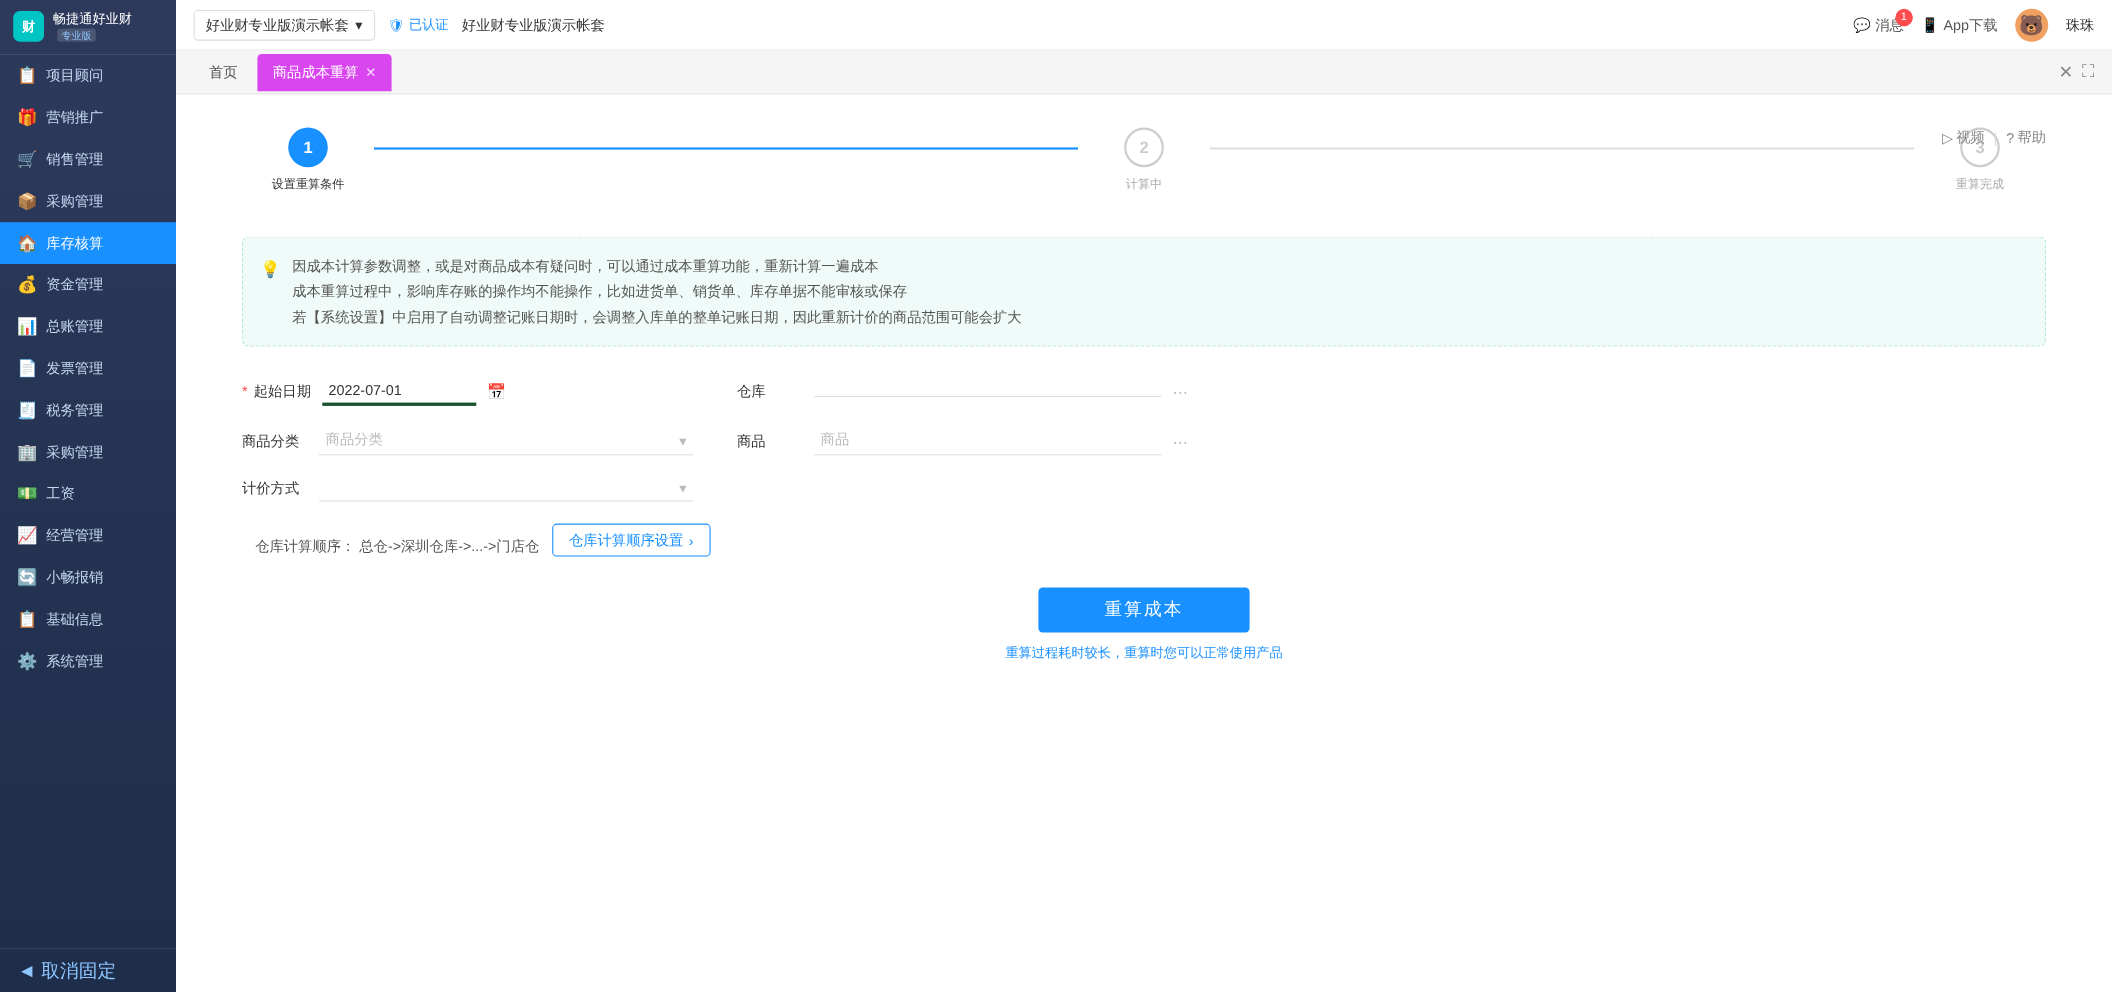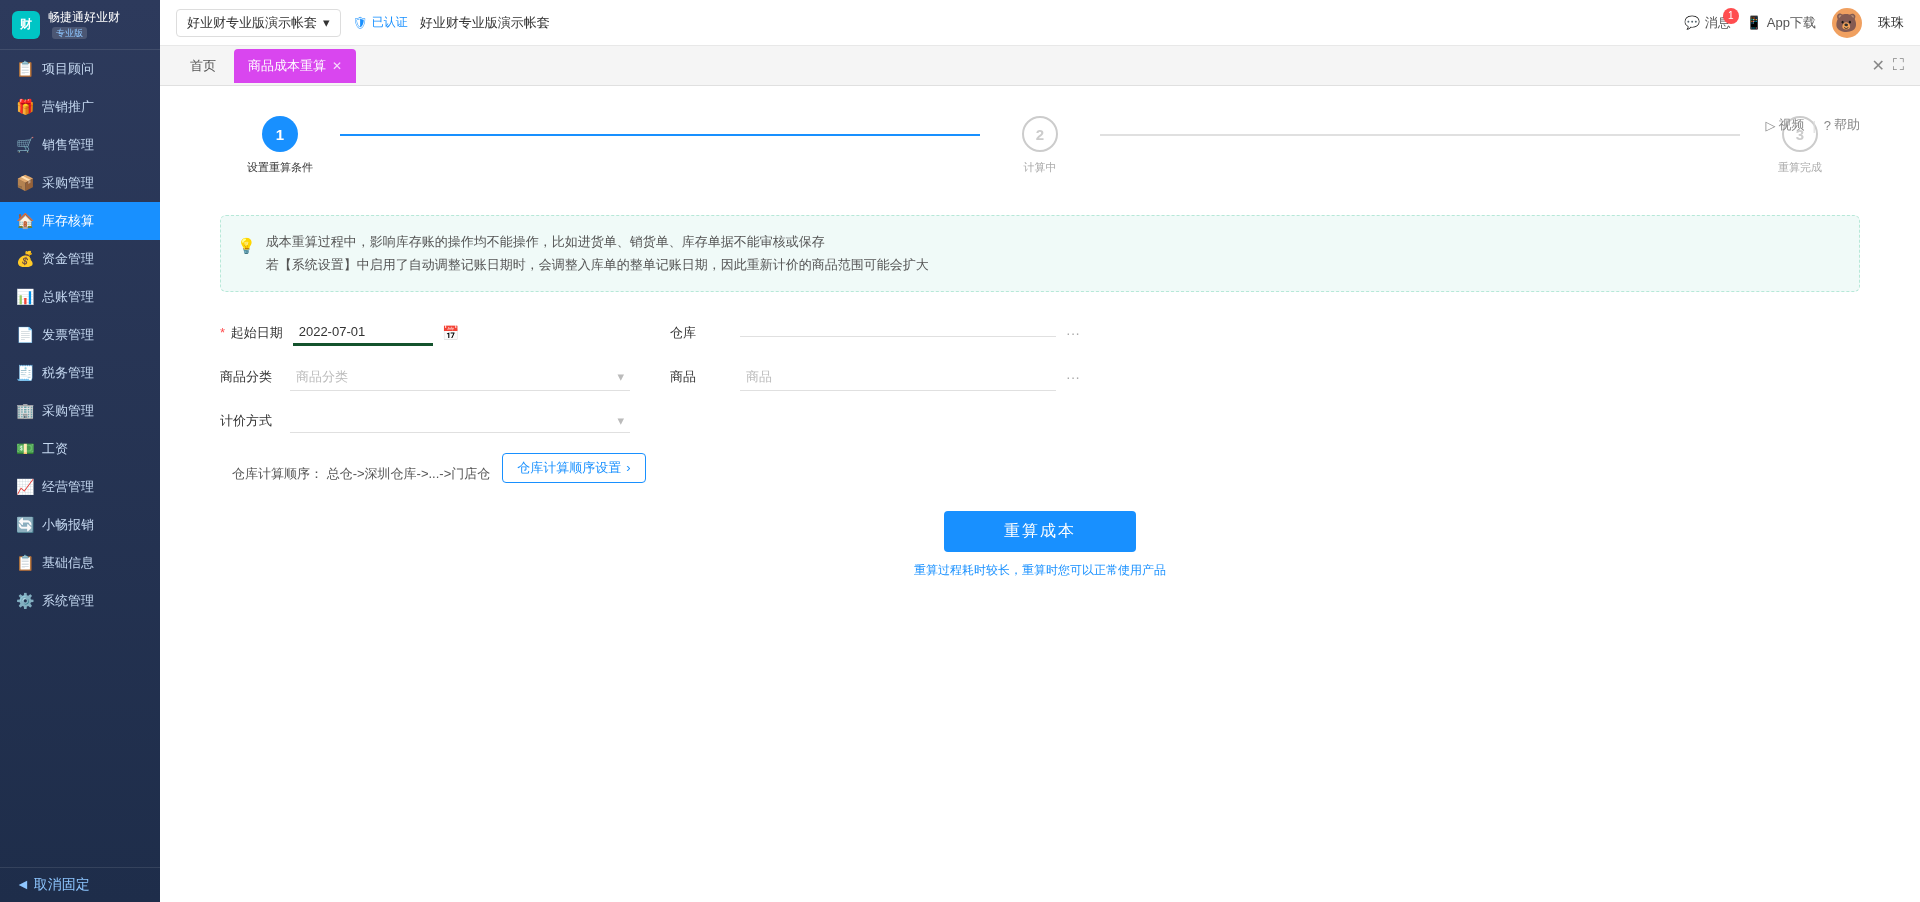--- a/index.html
+++ b/index.html
@@ -46,21 +46,21 @@
       cursor: pointer;
       font-size: 13px;
       transition: background 0.15s;
     }
     .sidebar-item.active { background: #1890ff; color: white; }
     .sidebar-item .item-icon { font-size: 15px; width: 18px; text-align: center; }
 
     .sidebar-footer {
       padding: 8px 16px;
       color: #8ec6ff;
-      font-size: 14px;
+      font-size: 17px;
       display: flex;
       align-items: center;
       gap: 6px;
       cursor: pointer;
       border-top: 1px solid rgba(255,255,255,0.1);
     }
 
     
     .main-area { flex: 1; display: flex; flex-direction: column; height: 100%; overflow: hidden; }
 
@@ -450,20 +450,21 @@
         <span class="help-link">
           <span>?</span>
           <span>帮助</span>
         </span>
       </div>
     </div>
 
     <div class="info-box">
       <span class="info-icon">💡</span>
       <div>
+        <div>因成本计算参数调整，或是对商品成本有疑问时，可以通过成本重算功能，重新计算一遍成本</div>
         <div>成本重算过程中，影响库存账的操作均不能操作，比如进货单、销货单、库存单据不能审核或保存</div>
         <div>若【系统设置】中启用了自动调整记账日期时，会调整入库单的整单记账日期，因此重新计价的商品范围可能会扩大</div>
       </div>
     </div>
 
     <div class="form-grid">
 
       <div class="form-row">
         <span class="form-label">
           <span class="required-star">*</span>

